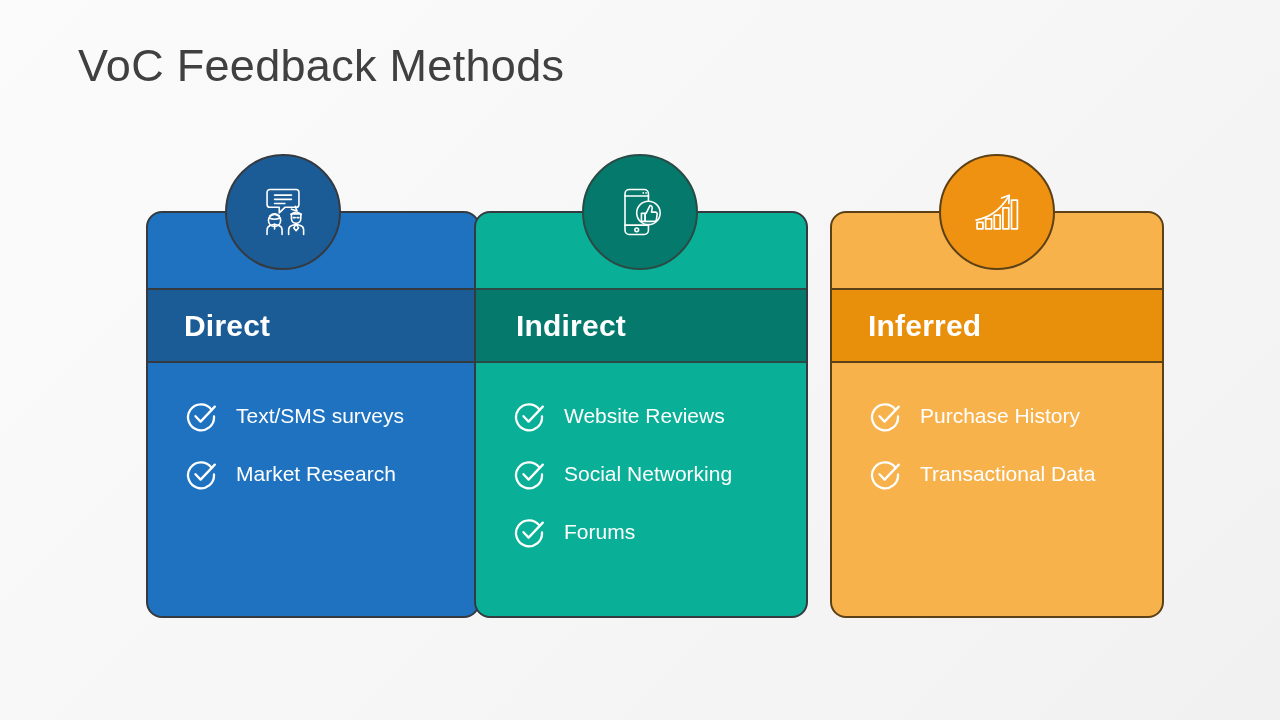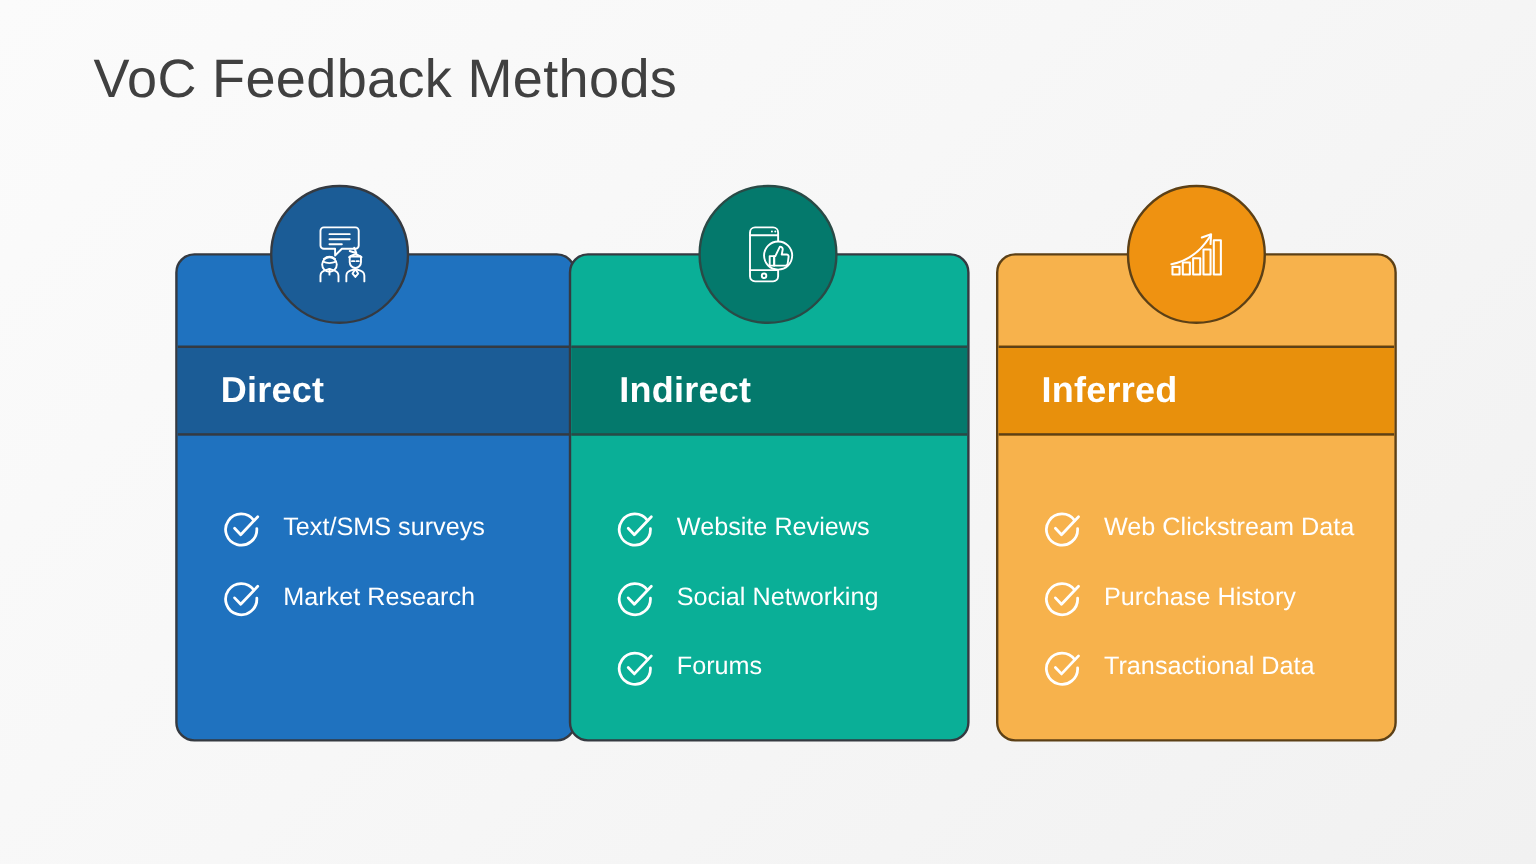--- a/index.html
+++ b/index.html
@@ -59,21 +59,21 @@
 
   .card-header-text {
     color:#ffffff;
     font-size:30px;
     font-weight:bold;
     letter-spacing:0.2px;
   }
 
   .card-body {
     flex:1 1 auto;
-    padding:48px 0 0 38px;
+    padding:24px 0 0 38px;
   }
 
   .list-item {
     display:flex;
     align-items:center;
     height:58px;
     gap:18px;
   }
   .list-label {
     color:#ffffff;
@@ -171,29 +171,20 @@
         </div>
       </div>
     </div>
 
     <div class="card c3">
       <div class="card-top"></div>
       <div class="card-header">
         <span class="card-header-text">Inferred</span>
       </div>
       <div class="card-body">
-        <div class="list-item">
-          <span class="check-icon">
-            <svg viewBox="0 0 32 32" width="32" height="32" fill="none" stroke="#ffffff" stroke-width="2.3" stroke-linecap="round" stroke-linejoin="round">
-              <path d="M25.5 9.6A13 13 0 1 0 28 16.5"></path>
-              <path d="M9.5 16.2 L14.6 21.6 L28.8 6.6"></path>
-            </svg>
-          </span>
-          <span class="list-label">Web Clickstream Data</span>
-        </div>
         <div class="list-item">
           <span class="check-icon">
             <svg viewBox="0 0 32 32" width="32" height="32" fill="none" stroke="#ffffff" stroke-width="2.3" stroke-linecap="round" stroke-linejoin="round">
               <path d="M25.5 9.6A13 13 0 1 0 28 16.5"></path>
               <path d="M9.5 16.2 L14.6 21.6 L28.8 6.6"></path>
             </svg>
           </span>
           <span class="list-label">Purchase History</span>
         </div>
         <div class="list-item">

